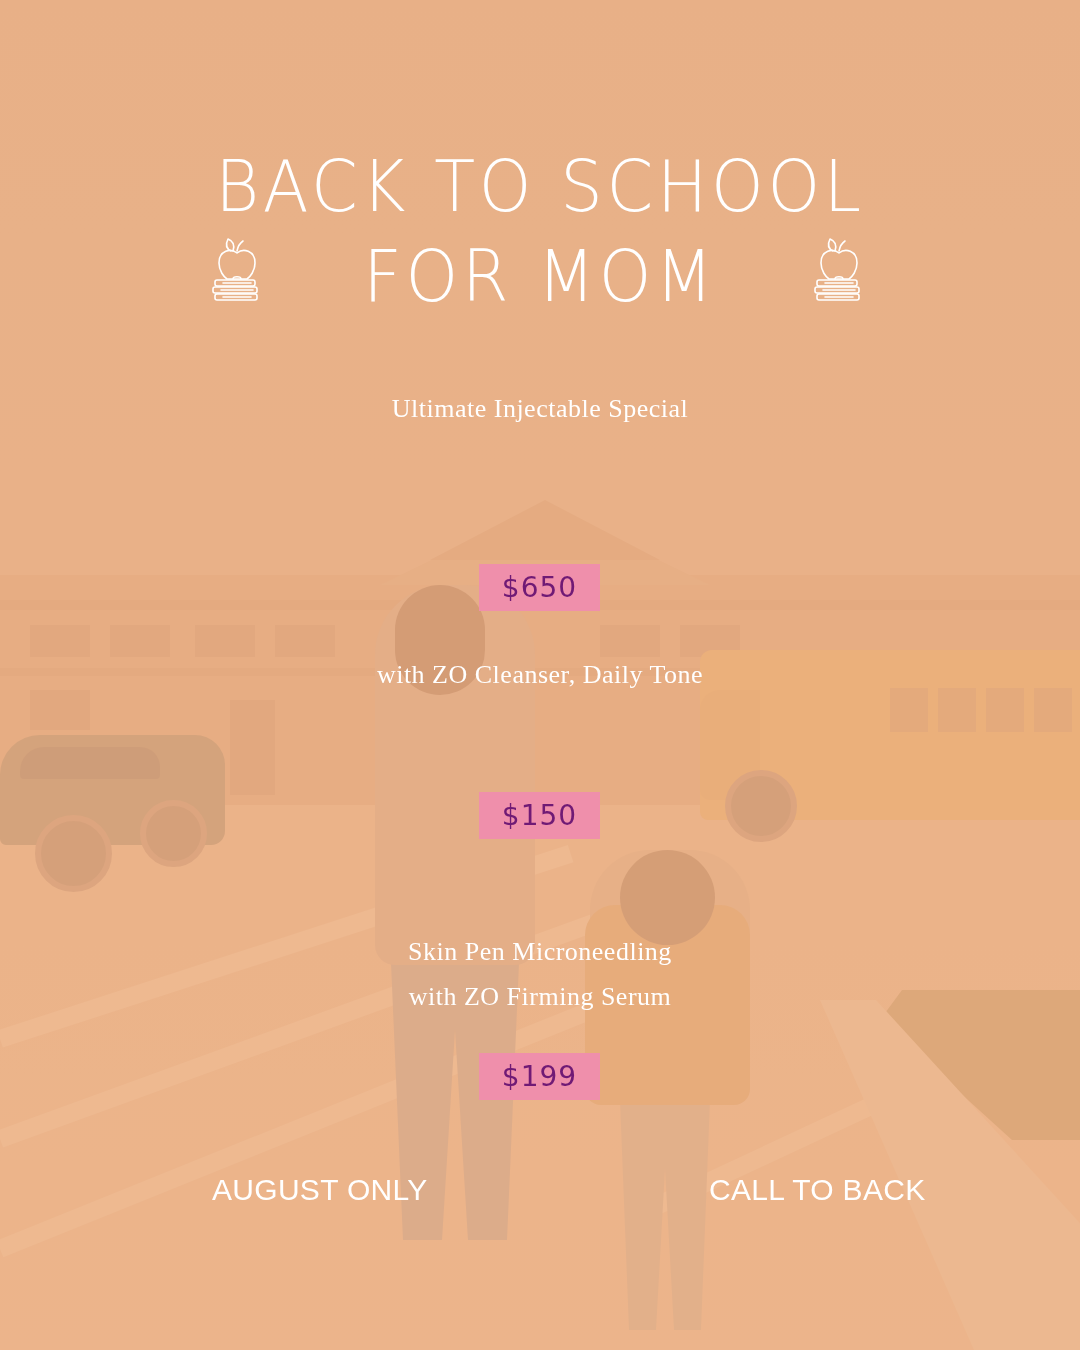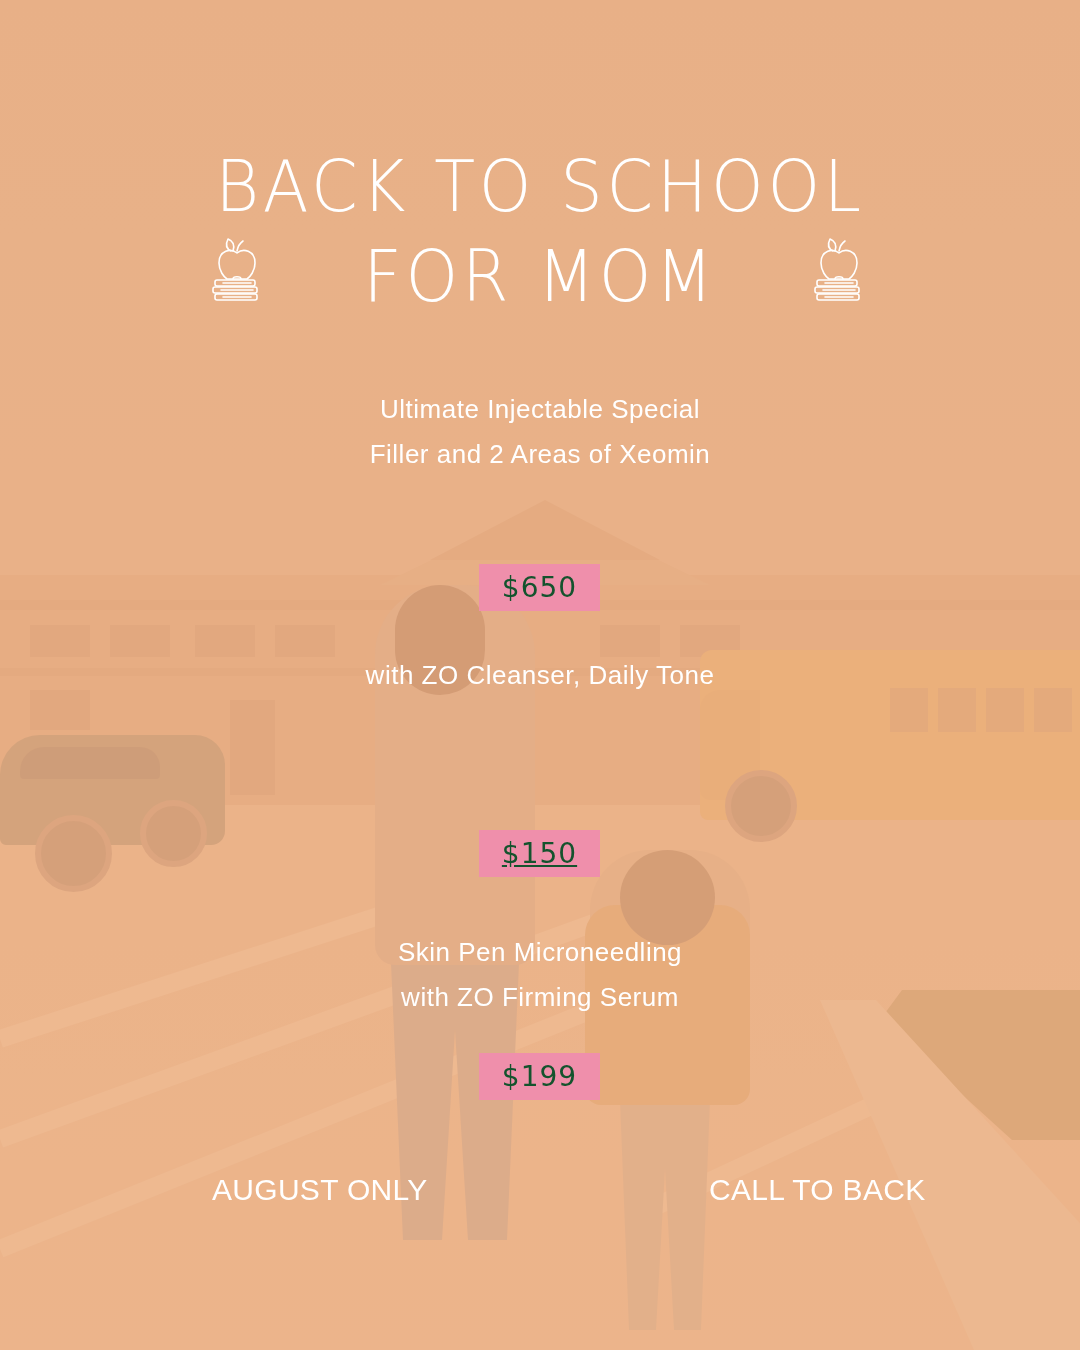--- a/index.html
+++ b/index.html
@@ -47,30 +47,30 @@
     .title { position: absolute; left: 0; width: 1080px; text-align: center;
       font-family: "DejaVu Sans", sans-serif; font-weight: 200; letter-spacing: 4px; line-height: 1; }
     .title-line1 { top: 150px; font-size: 72px; transform: scaleX(0.93); }
     .title-line2 { top: 240px; font-size: 72px; transform: scaleX(0.93); }
     .title span { display: inline-block; }
     .icon-apple { position: absolute; top: 233px; width: 52px; height: 68px; }
     .icon-left { left: 211px; }
     .icon-right { left: 813px; }
 
     .offer { position: absolute; left: 0; width: 1080px; text-align: center;
-      font-family: Liberation Sans, sans-serif; font-size: 26px; letter-spacing: 0.5px; line-height: 44.5px; }
+      font-family: Liberation Serif, serif; font-size: 26px; letter-spacing: 0.5px; line-height: 44.5px; }
     .offer div { white-space: nowrap; }
     .offer-1 { top: 387px; }
     .offer-2 { top: 653px; }
     .offer-3 { top: 930px; }
 
     .price { position: absolute; left: 479px; width: 121px; height: 47px; background: #ef8fab;
-      text-align: center; font-family: "DejaVu Sans", sans-serif; font-size: 28px; line-height: 47px; letter-spacing: 1px; color: #14532d; }
+      text-align: center; font-family: "DejaVu Sans", sans-serif; font-size: 28px; line-height: 47px; letter-spacing: 1px; color: #701a75; }
     .price-1 { top: 564px; }
-    .price-2 { top: 830px; text-decoration: underline; }
+    .price-2 { top: 792px; }
     .price-3 { top: 1053px; }
 
     .footer { position: absolute; top: 1173px; font-family: "Liberation Sans", sans-serif; font-size: 30px; letter-spacing: 0.3px; }
     .footer-left { left: 212px; }
     .footer-right { left: 709px; }
   </style>
 </head>
 <body>
 
 <div class="canvas">
@@ -144,21 +144,20 @@
       <rect x="4" y="47" width="40" height="6" rx="2"></rect>
       <path d="M12 50 L40 50"></path>
       <rect x="2" y="54" width="44" height="6" rx="2"></rect>
       <path d="M10 57 L42 57"></path>
       <rect x="4" y="61" width="42" height="6" rx="2"></rect>
       <path d="M12 64 L40 64"></path>
     </svg>
 
     <div class="offer offer-1">
       <div>Ultimate Injectable Special</div>
-      <div>Filler and 2 Areas of Xeomin</div>
     </div>
     <div class="price price-1">$650</div>
 
     <div class="offer offer-2">
       <div>with ZO Cleanser, Daily Tone</div>
     </div>
     <div class="price price-2">$150</div>
 
     <div class="offer offer-3">
       <div>Skin Pen Microneedling</div>

